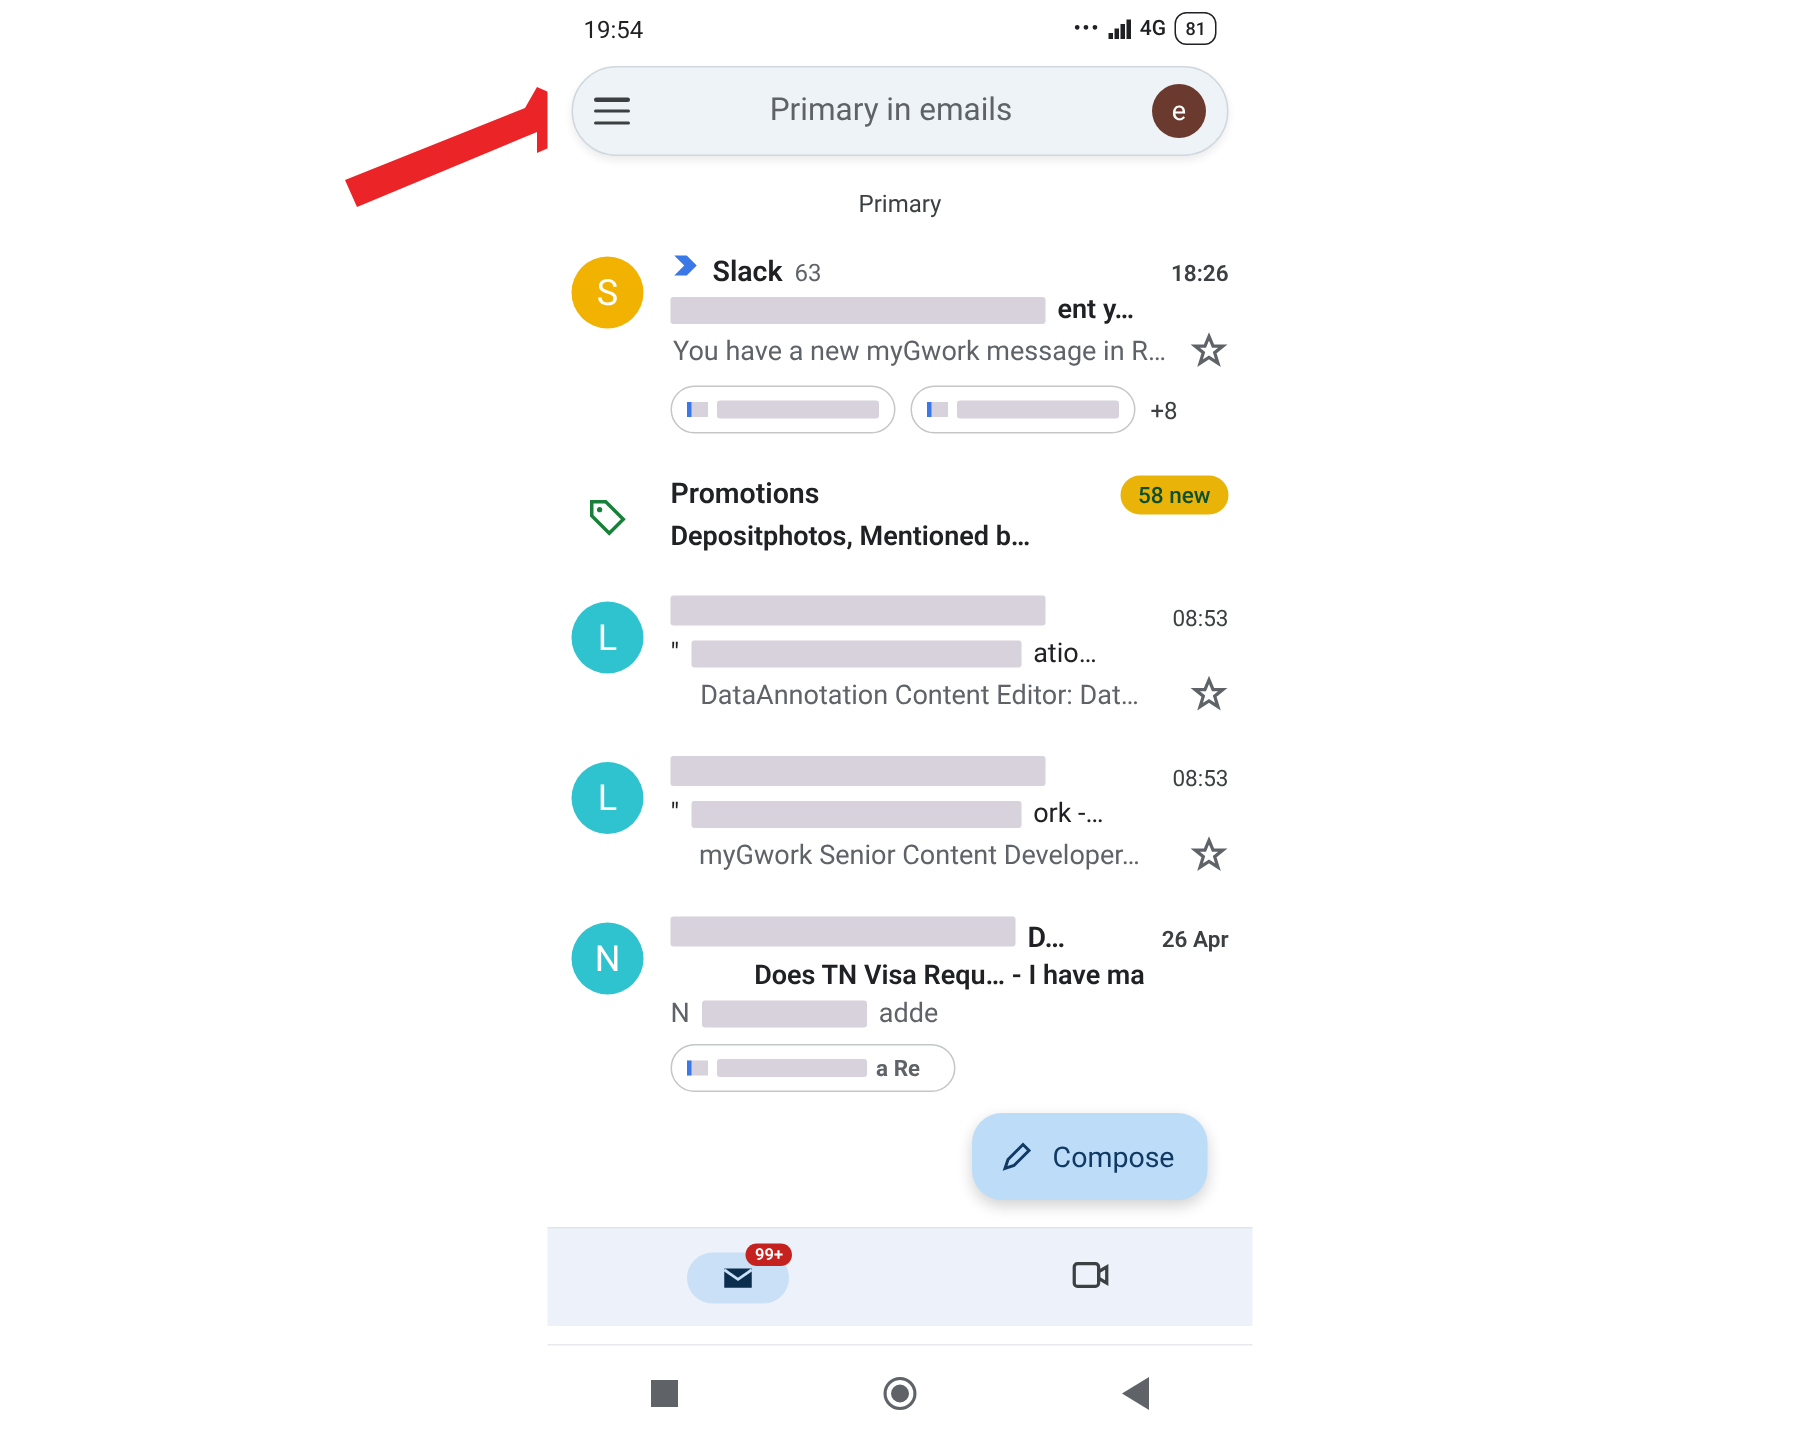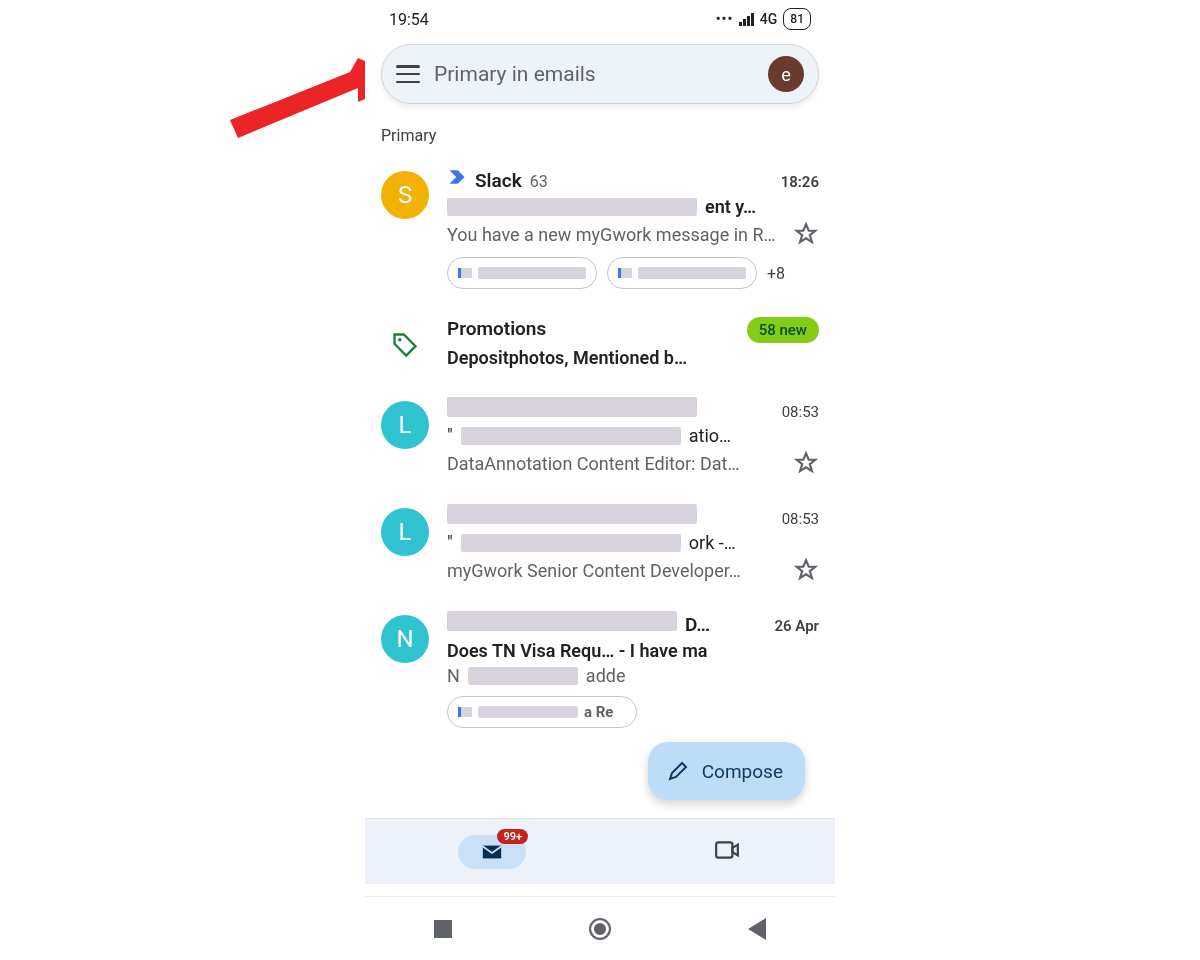--- a/index.html
+++ b/index.html
@@ -1,17 +1,17 @@
 <!DOCTYPE html>
 <html><head>
 <meta charset="utf-8">
 <style>
   * { box-sizing: border-box; margin: 0; padding: 0; font-family: Roboto, Arial, sans-serif; }
   body { background: #fff; width: 1200px; height: 960px; position: relative; }
-  .phone { position: absolute; left: 365px; top: 0; width: 470px; height: 960px; background: #fff; }
+  .phone { position: absolute; left: 365px; top: 0; width: 470px; height: 960px; background: #fff; text-align: center; }
 
   
   .statusbar { display: flex; justify-content: space-between; align-items: center; padding: 8px 24px 4px 24px; font-size: 16px; color: #202124; }
   .status-right { display: flex; align-items: center; gap: 6px; font-size: 14px; font-weight: 500; }
   .batt { border: 1.5px solid #202124; border-radius: 8px; padding: 3px 6px; font-size: 12px; display: inline-flex; align-items: center; background:#fff; }
   .dots { letter-spacing: 1px; }
 
   
   .searchbar { margin: 10px 16px 0 16px; height: 60px; background: #eef3f8; border: 1px solid #d0d7de; border-radius: 30px; display: flex; align-items: center; padding: 0 14px; gap: 14px; box-shadow: 0 3px 6px rgba(0,0,0,.08); }
   .hamburger { width: 24px; height: 18px; display: flex; flex-direction: column; justify-content: space-between; cursor: pointer; }
@@ -38,21 +38,21 @@
   .count { font-size: 16px; color: #5f6368; }
   .row-time { font-size: 15px; color: #3c4043; margin-left: auto; white-space: nowrap; }
   .row-time.bold{ font-weight:600; }
 
   .line { display: flex; align-items: center; gap: 8px; margin-top: 4px; }
   .subject { font-size: 18px; color: #202124; white-space: nowrap; overflow: hidden; text-overflow: ellipsis; }
   .subject.bold { font-weight: 600; }
   .snippet { font-size: 18px; color: #5f6368; white-space: nowrap; overflow: hidden; text-overflow: ellipsis; }
   .redact { background: #d7d2dc; height: 18px; border-radius: 2px; display: inline-block; }
   .star { width: 26px; height: 26px; color: #5f6368; flex-shrink: 0; margin-left: 6px; }
-  .badge-new { background: #84cc16; color: #0b4f2e; font-weight: 500; padding: 4px 12px; border-radius: 14px; font-size: 15px; white-space: nowrap; }
+  .badge-new { background: #eab308; color: #0b4f2e; font-weight: 500; padding: 4px 12px; border-radius: 14px; font-size: 15px; white-space: nowrap; }
 
   .chips { display: flex; gap: 10px; margin-top: 10px; align-items: center; }
   .chip { border: 1px solid #c4c7c5; border-radius: 16px; height: 32px; width: 150px; display: flex; align-items: center; padding: 0 10px; gap:6px;font-weight:bold;}
   .chip-ico { width:14px; height:10px; background:#d7d2dc; border-left:3px solid #3b78e7; }
   .chip-fill { flex:1; height:12px; background:#d7d2dc; border-radius:2px;}
   .chip-more { font-size: 16px; color: #3c4043; }
 
   .prio-icon{ width:20px; height:20px; flex-shrink:0;}
 
   

